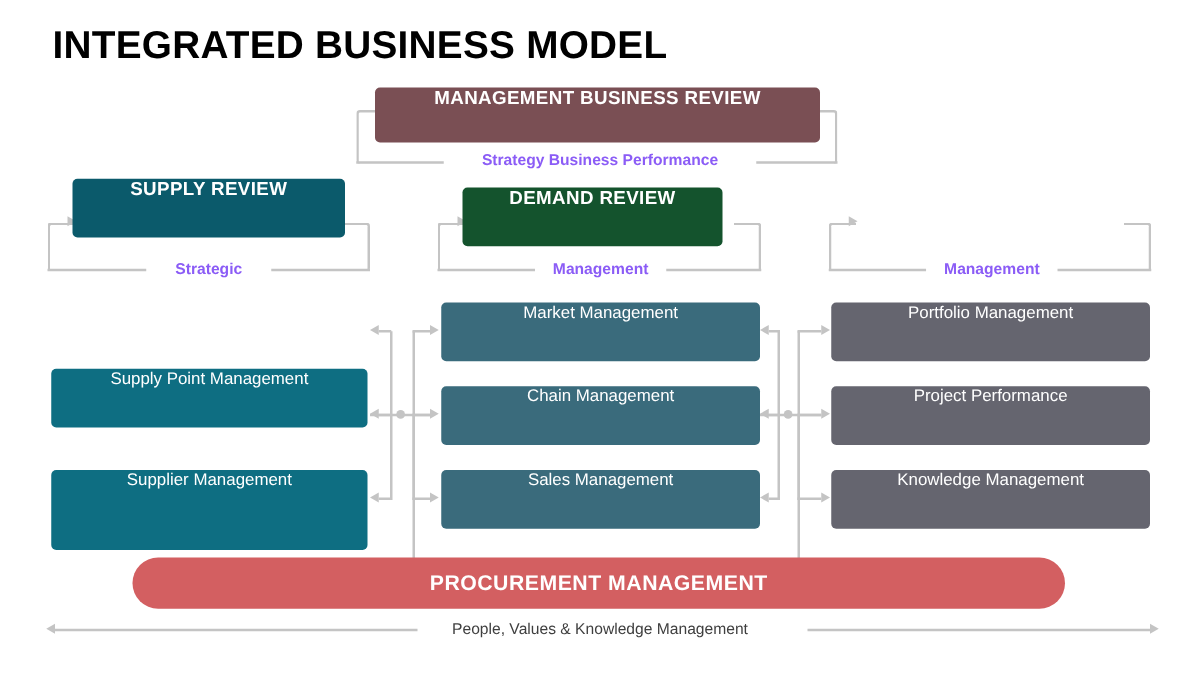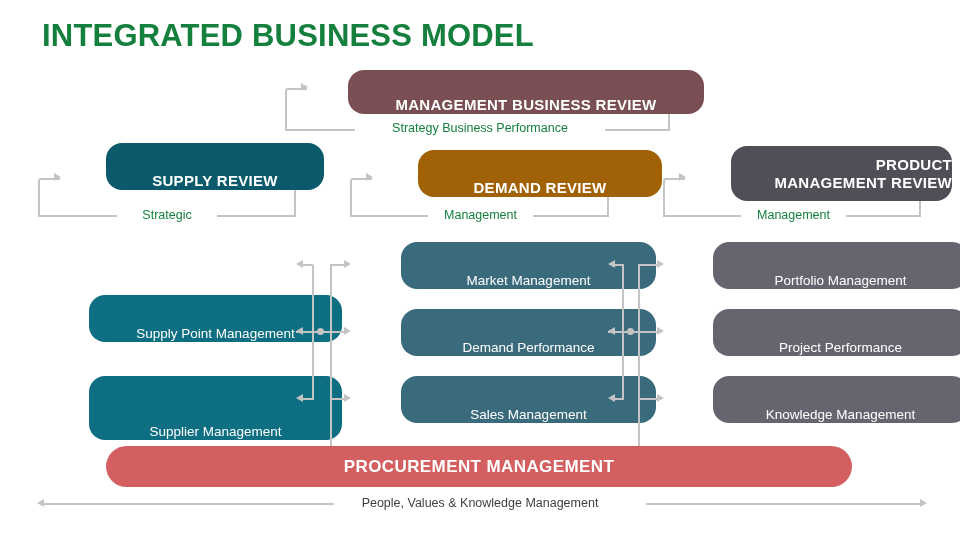--- a/index.html
+++ b/index.html
@@ -20,57 +20,57 @@
   }
 
   
   #page-title {
     position: absolute;
     left: 42px;
     top: 18px;
     font-size: 31px;
     font-weight: bold;
     letter-spacing: 0.2px;
-    color: #15803d;
+    color: #000000;
     white-space: nowrap;
   }
 
   
   .node {
     position: absolute;
     box-sizing: border-box;
     display: flex;
-    align-items: flex-end;
+    align-items: flex-start;
     justify-content: center;
     text-align: center;
     color: #ffffff;
-    border-radius: 16px;
+    border-radius: 4px;
     line-height: 1.18;
-    margin-left: 48px;
   }
   .node.header-node {
     font-weight: bold;
     font-size: 15px;
     letter-spacing: 0.3px;
   }
   .node.leaf-node {
     font-weight: normal;
     font-size: 13.5px;
   }
 
   
   .caption {
     position: absolute;
     font-size: 12.5px;
-    color: #15803d;
+    color: #8b5cf6;
     text-align: center;
     white-space: nowrap;
     background: #ffffff;
     padding: 0 8px;
     box-sizing: border-box;
+    font-weight: bold;
   }
 
   
   .hline {
     position: absolute;
     height: 2px;
     background: #c4c4c4;
   }
   .vline {
     position: absolute;
@@ -182,47 +182,43 @@
   <div class="node leaf-node" style="left:41px; top:376px; width:253px; height:64px; background:#0e6e82;">
     <span>Supplier Management</span>
   </div>
 
   <div class="loop left-loop" style="left:350px; top:178px; width:22px; height:39px; border-bottom:none;"></div>
   <div class="hline" style="left:350px; top:215px; width:80px;"></div>
   <div class="arrow right" style="left:366px; top:173px;"></div>
   <div class="loop right-loop" style="left:587px; top:178px; width:22px; height:39px; border-bottom:none;"></div>
   <div class="hline" style="left:529px; top:215px; width:80px;"></div>
 
-  <div class="node header-node" style="left:370px; top:150px; width:244px; height:47px; background:#a16207;">
+  <div class="node header-node" style="left:370px; top:150px; width:208px; height:47px; background:#14532d;">
     <span>DEMAND REVIEW</span>
   </div>
   <div class="caption" style="left:428px; top:208px; width:105px;">
     <span>Management</span>
   </div>
 
   <div class="node leaf-node" style="left:353px; top:242px; width:255px; height:47px; background:#3a6b7c;">
     <span>Market Management</span>
   </div>
   <div class="node leaf-node" style="left:353px; top:309px; width:255px; height:47px; background:#3a6b7c;">
-    <span>Demand Performance</span>
+    <span>Chain Management</span>
   </div>
   <div class="node leaf-node" style="left:353px; top:376px; width:255px; height:47px; background:#3a6b7c;">
     <span>Sales Management</span>
   </div>
 
   <div class="loop left-loop" style="left:663px; top:178px; width:22px; height:39px; border-bottom:none;"></div>
   <div class="hline" style="left:663px; top:215px; width:78px;"></div>
   <div class="arrow right" style="left:679px; top:173px;"></div>
   <div class="loop right-loop" style="left:899px; top:178px; width:22px; height:39px; border-bottom:none;"></div>
   <div class="hline" style="left:841px; top:215px; width:80px;"></div>
 
-  <div class="node header-node" style="left:683px; top:146px; width:221px; height:55px; background:#4f4f58; flex-direction:column;">
-    <span>PRODUCT</span>
-    <span>MANAGEMENT REVIEW</span>
-  </div>
   <div class="caption" style="left:741px; top:208px; width:105px;">
     <span>Management</span>
   </div>
 
   <div class="node leaf-node" style="left:665px; top:242px; width:255px; height:47px; background:#65656f;">
     <span>Portfolio Management</span>
   </div>
   <div class="node leaf-node" style="left:665px; top:309px; width:255px; height:47px; background:#65656f;">
     <span>Project Performance</span>
   </div>

